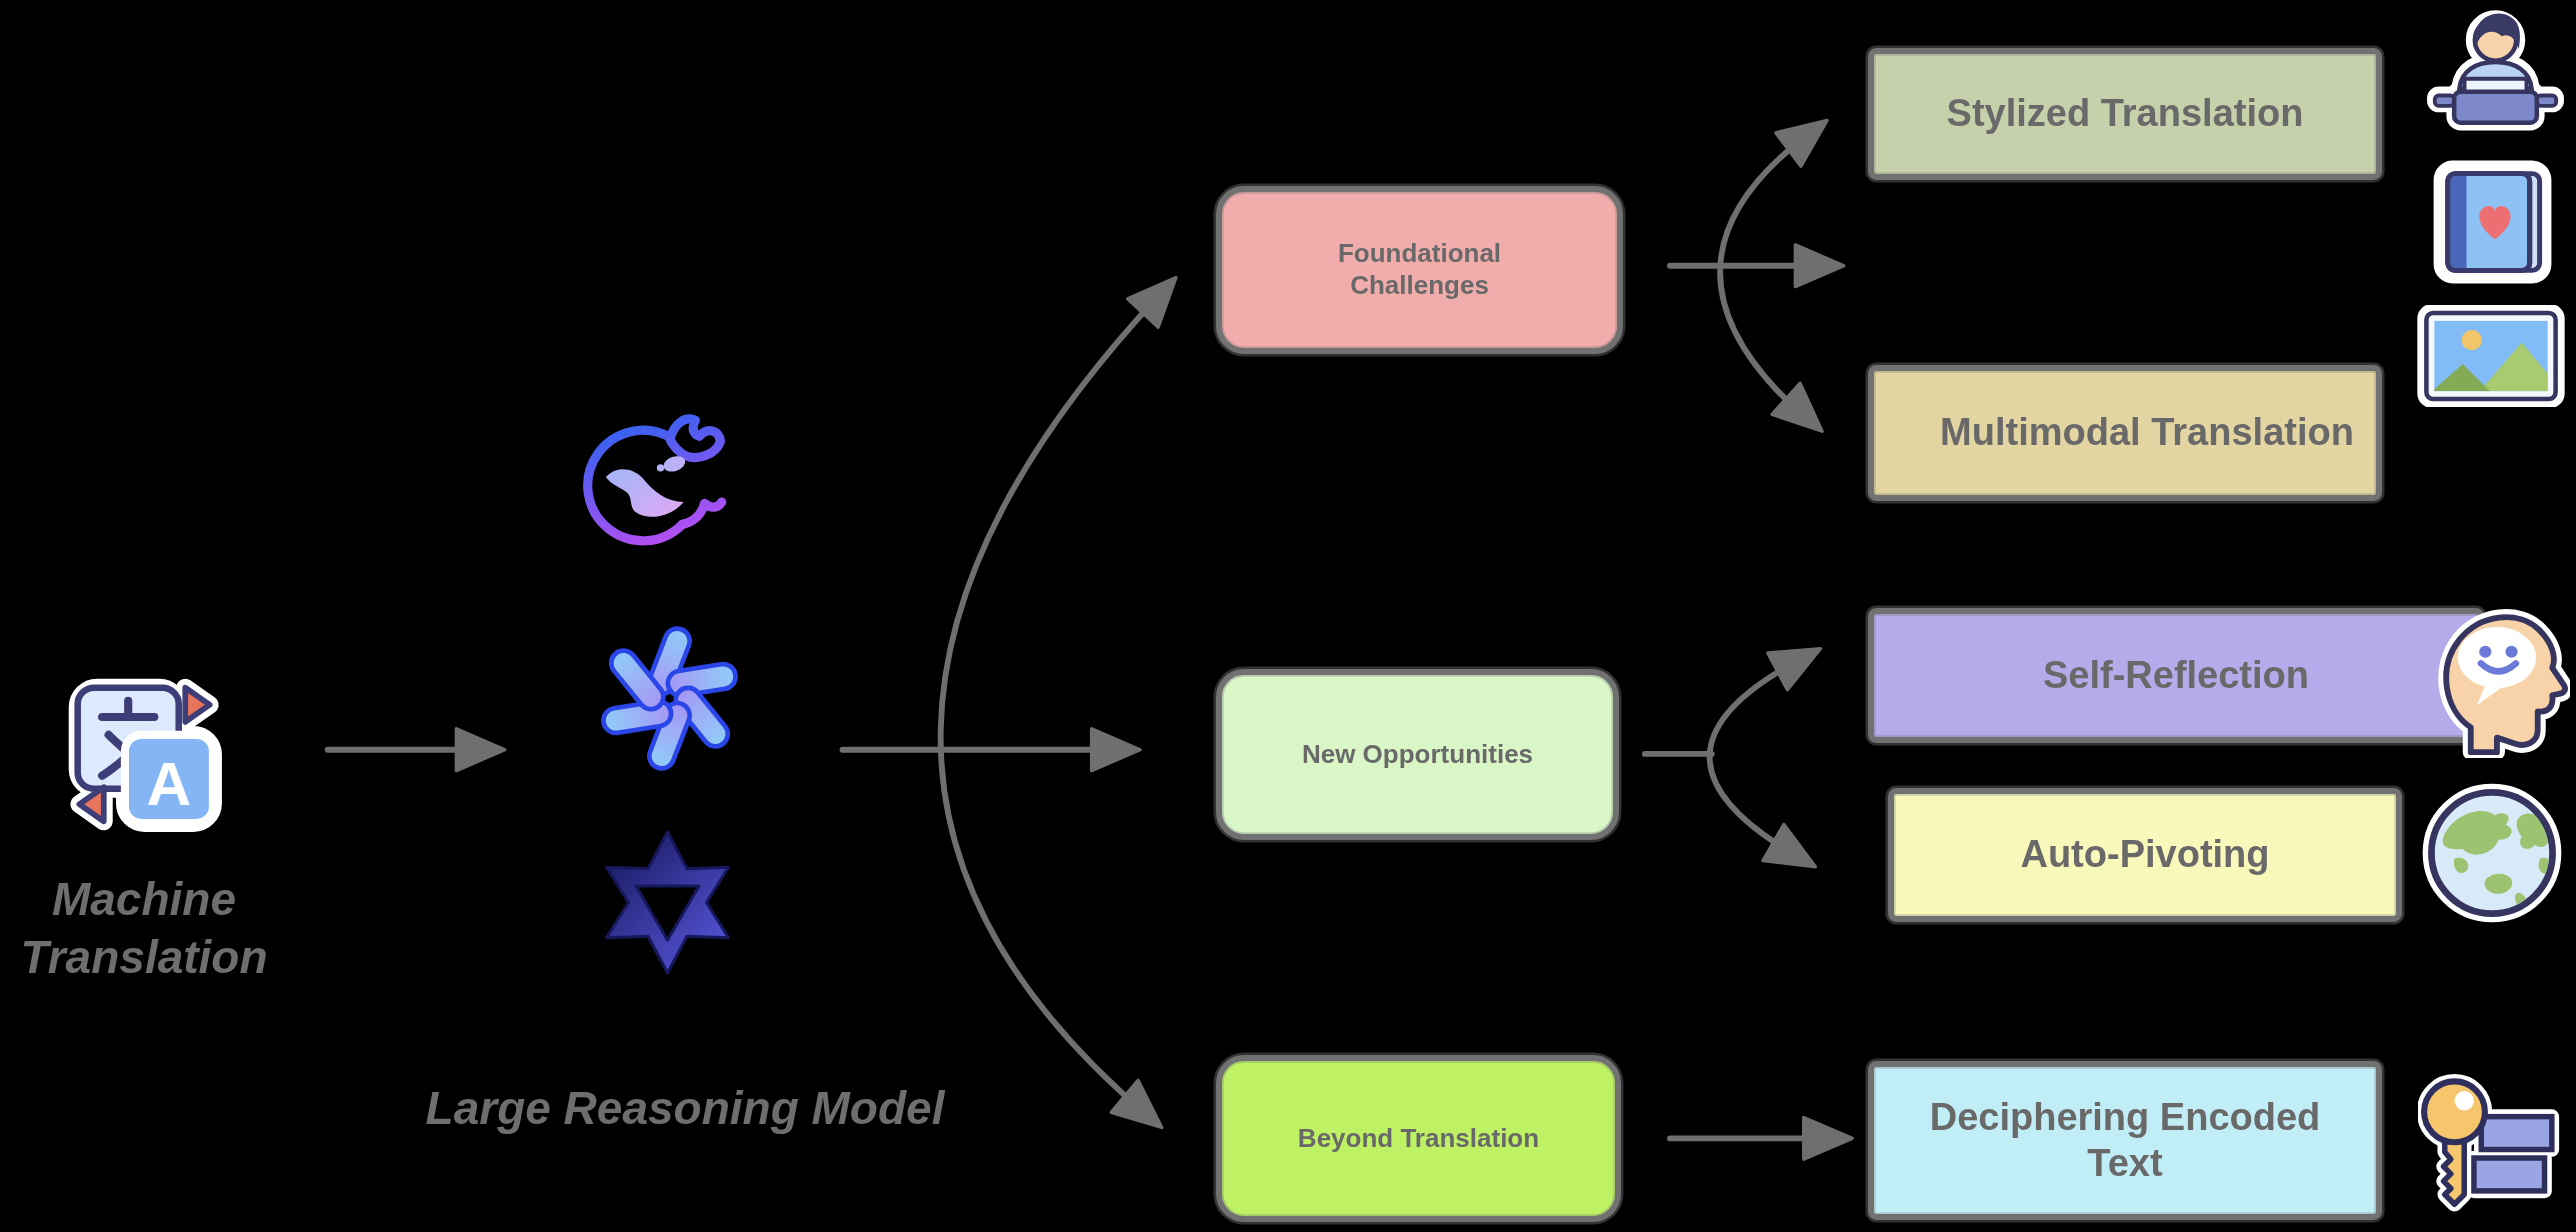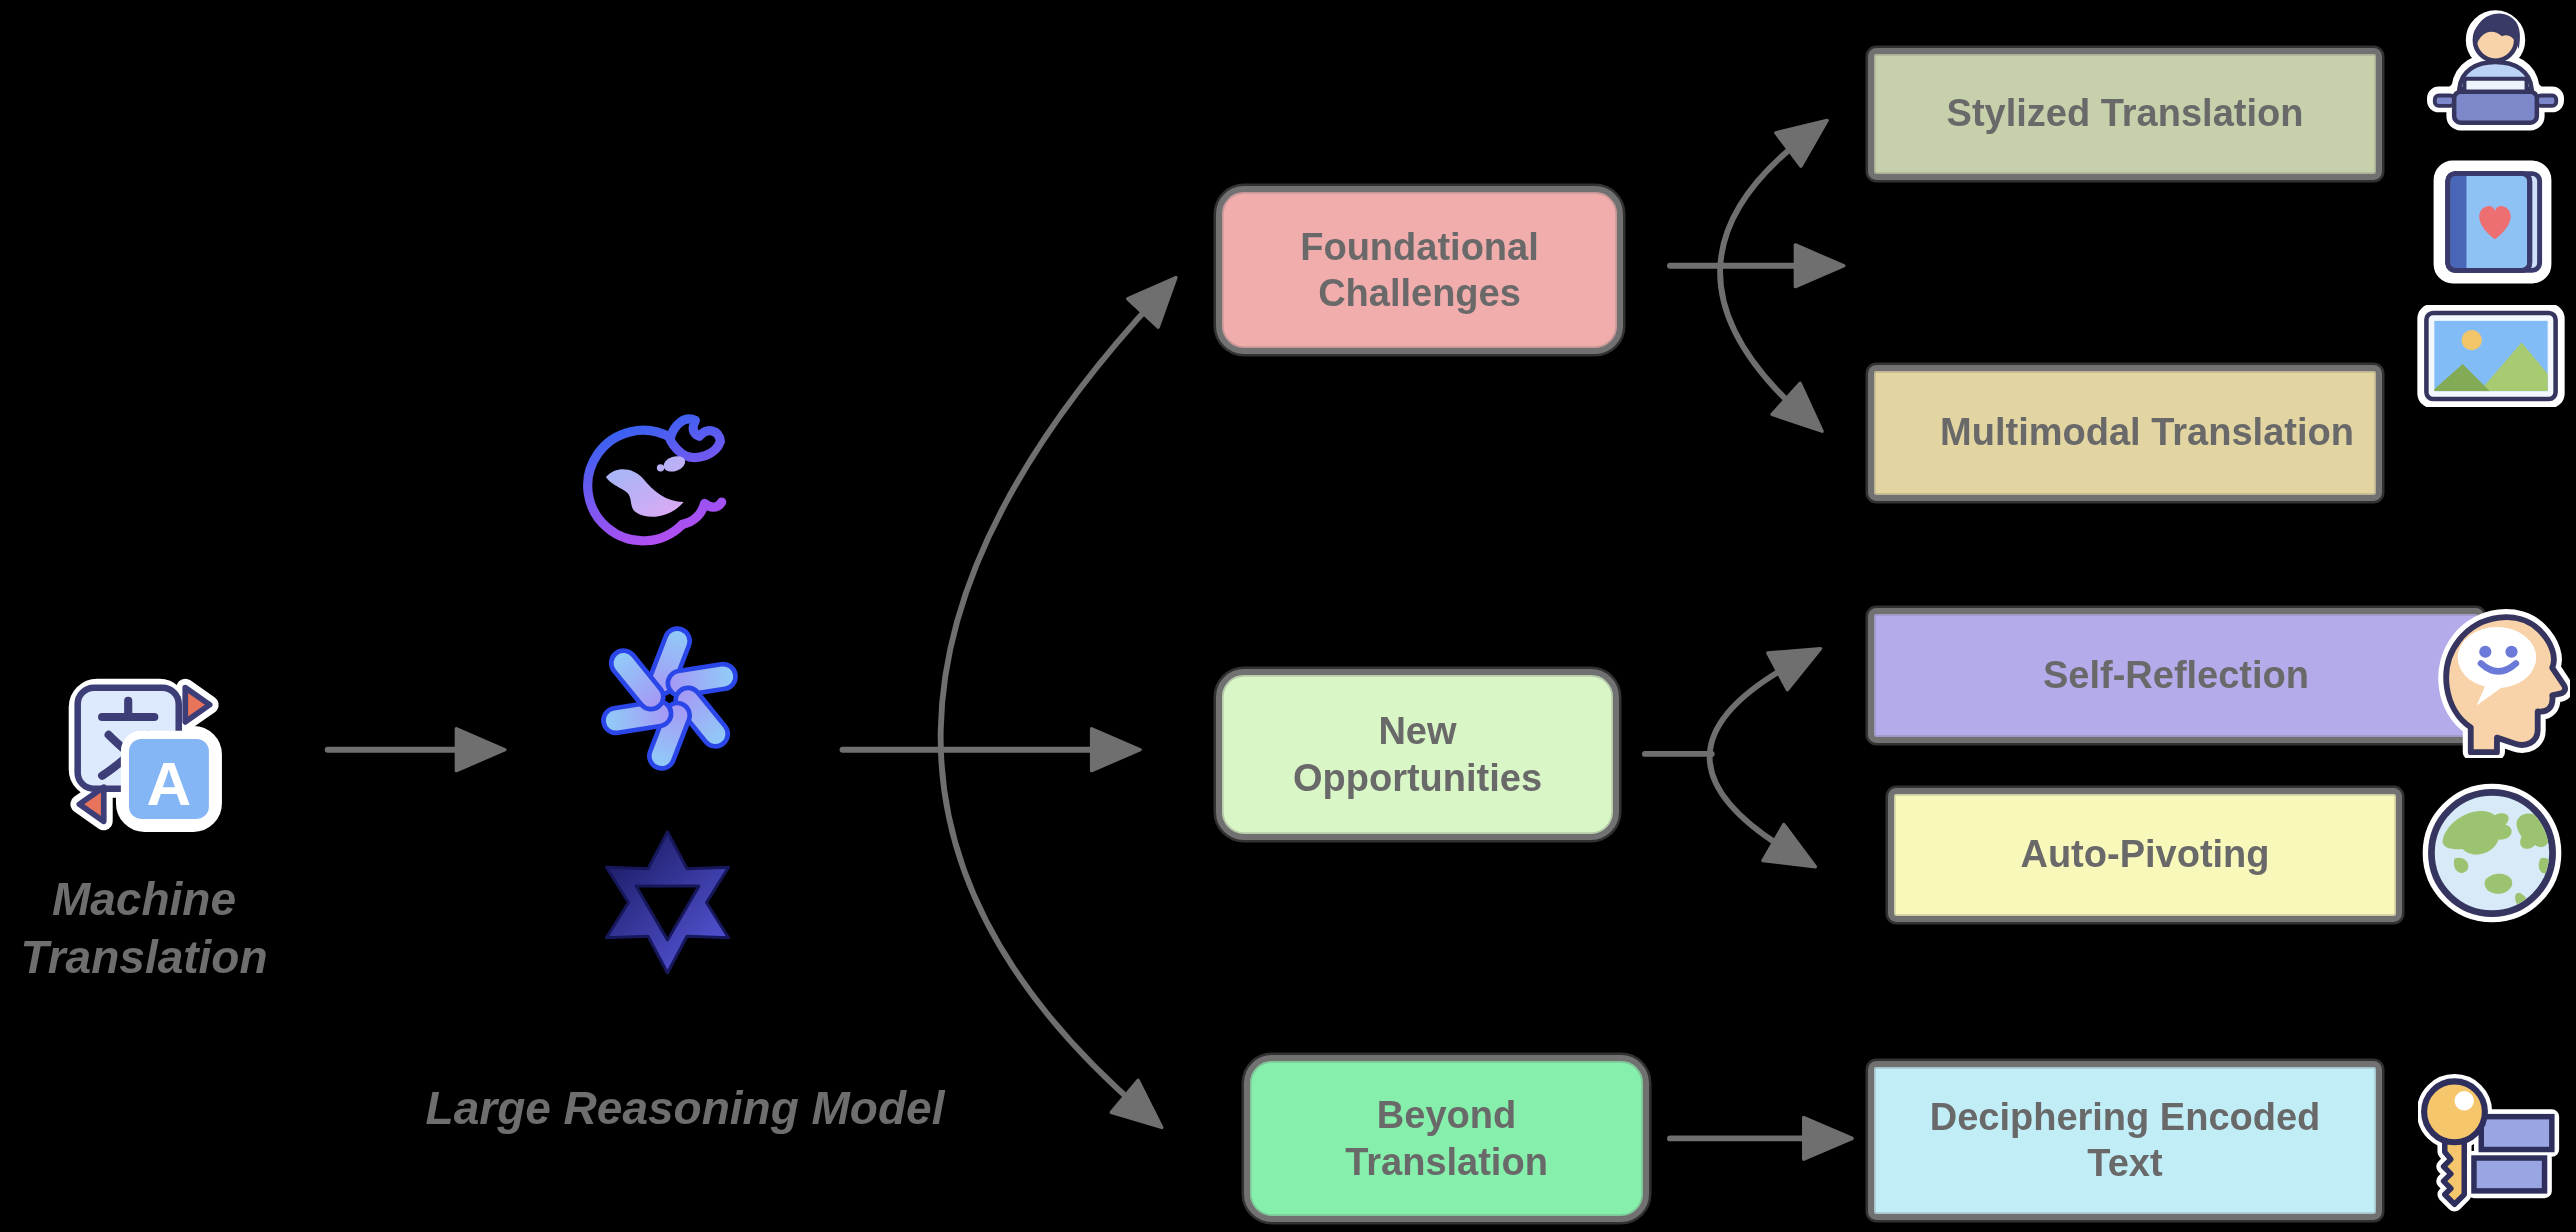--- a/index.html
+++ b/index.html
@@ -15,21 +15,21 @@
 
   .box{
     position:absolute;z-index:2;
     display:flex;align-items:center;justify-content:center;
     border:6.7px solid var(--border-color,#717171);
     box-shadow:0 0 0 2.5px rgba(110,110,110,.45), inset 0 0 0 1.7px rgba(110,110,110,.30);
     color:var(--label-color,#696969);
     font-weight:bold;text-align:center;
     box-sizing:border-box;
   }
-  .cat{border-radius:28px;font-size:38px;line-height:1.22;}
+  .cat{border-radius:28px;font-size:26px;line-height:1.22;}
   .cat span{display:inline-block;max-width:284px;}
   .topic{border-radius:8.4px;font-size:38px;line-height:1.2;}
   .topic span{display:inline-block;max-width:451px;}
 
   .caption{
     position:absolute;z-index:2;
     color:var(--caption-color,#6e6e6e);
     font-weight:bold;font-style:italic;
     text-align:center;line-height:1.26;
   }
@@ -160,21 +160,21 @@
   </div>
 
   <div class="caption" id="lrm-label">Large Reasoning Model</div>
 
   <div class="box cat" style="left: 1216px; top: 186px; width: 407px; height: 168px; background-color: rgb(241, 172, 172);">
     <span>Foundational Challenges</span>
   </div>
   <div class="box cat" style="left: 1216px; top: 669px; width: 403px; height: 171px; background-color: rgb(217, 246, 199);">
     <span>New Opportunities</span>
   </div>
-  <div class="box cat" style="left: 1216px; top: 1055px; width: 405px; height: 167px; background-color: #86efac; margin-left: 28px;">
+  <div class="box cat" style="left: 1216px; top: 1055px; width: 405px; height: 167px; background-color: #bef264;">
     <span>Beyond Translation</span>
   </div>
 
   <div class="box topic" style="left: 1868px; top: 48px; width: 514px; height: 132px; background-color: rgb(198, 208, 171);">
     <span>Stylized Translation</span>
   </div>
   <div class="box topic" style="left: 1868px; top: 365px; width: 514px; height: 136px; background-color: rgb(227, 213, 161); padding-left: 44px;">
     <span>Multimodal Translation</span>
   </div>
   <div class="box topic" style="left: 1868px; top: 608px; width: 616px; height: 135px; background-color: rgb(179, 171, 234);">

